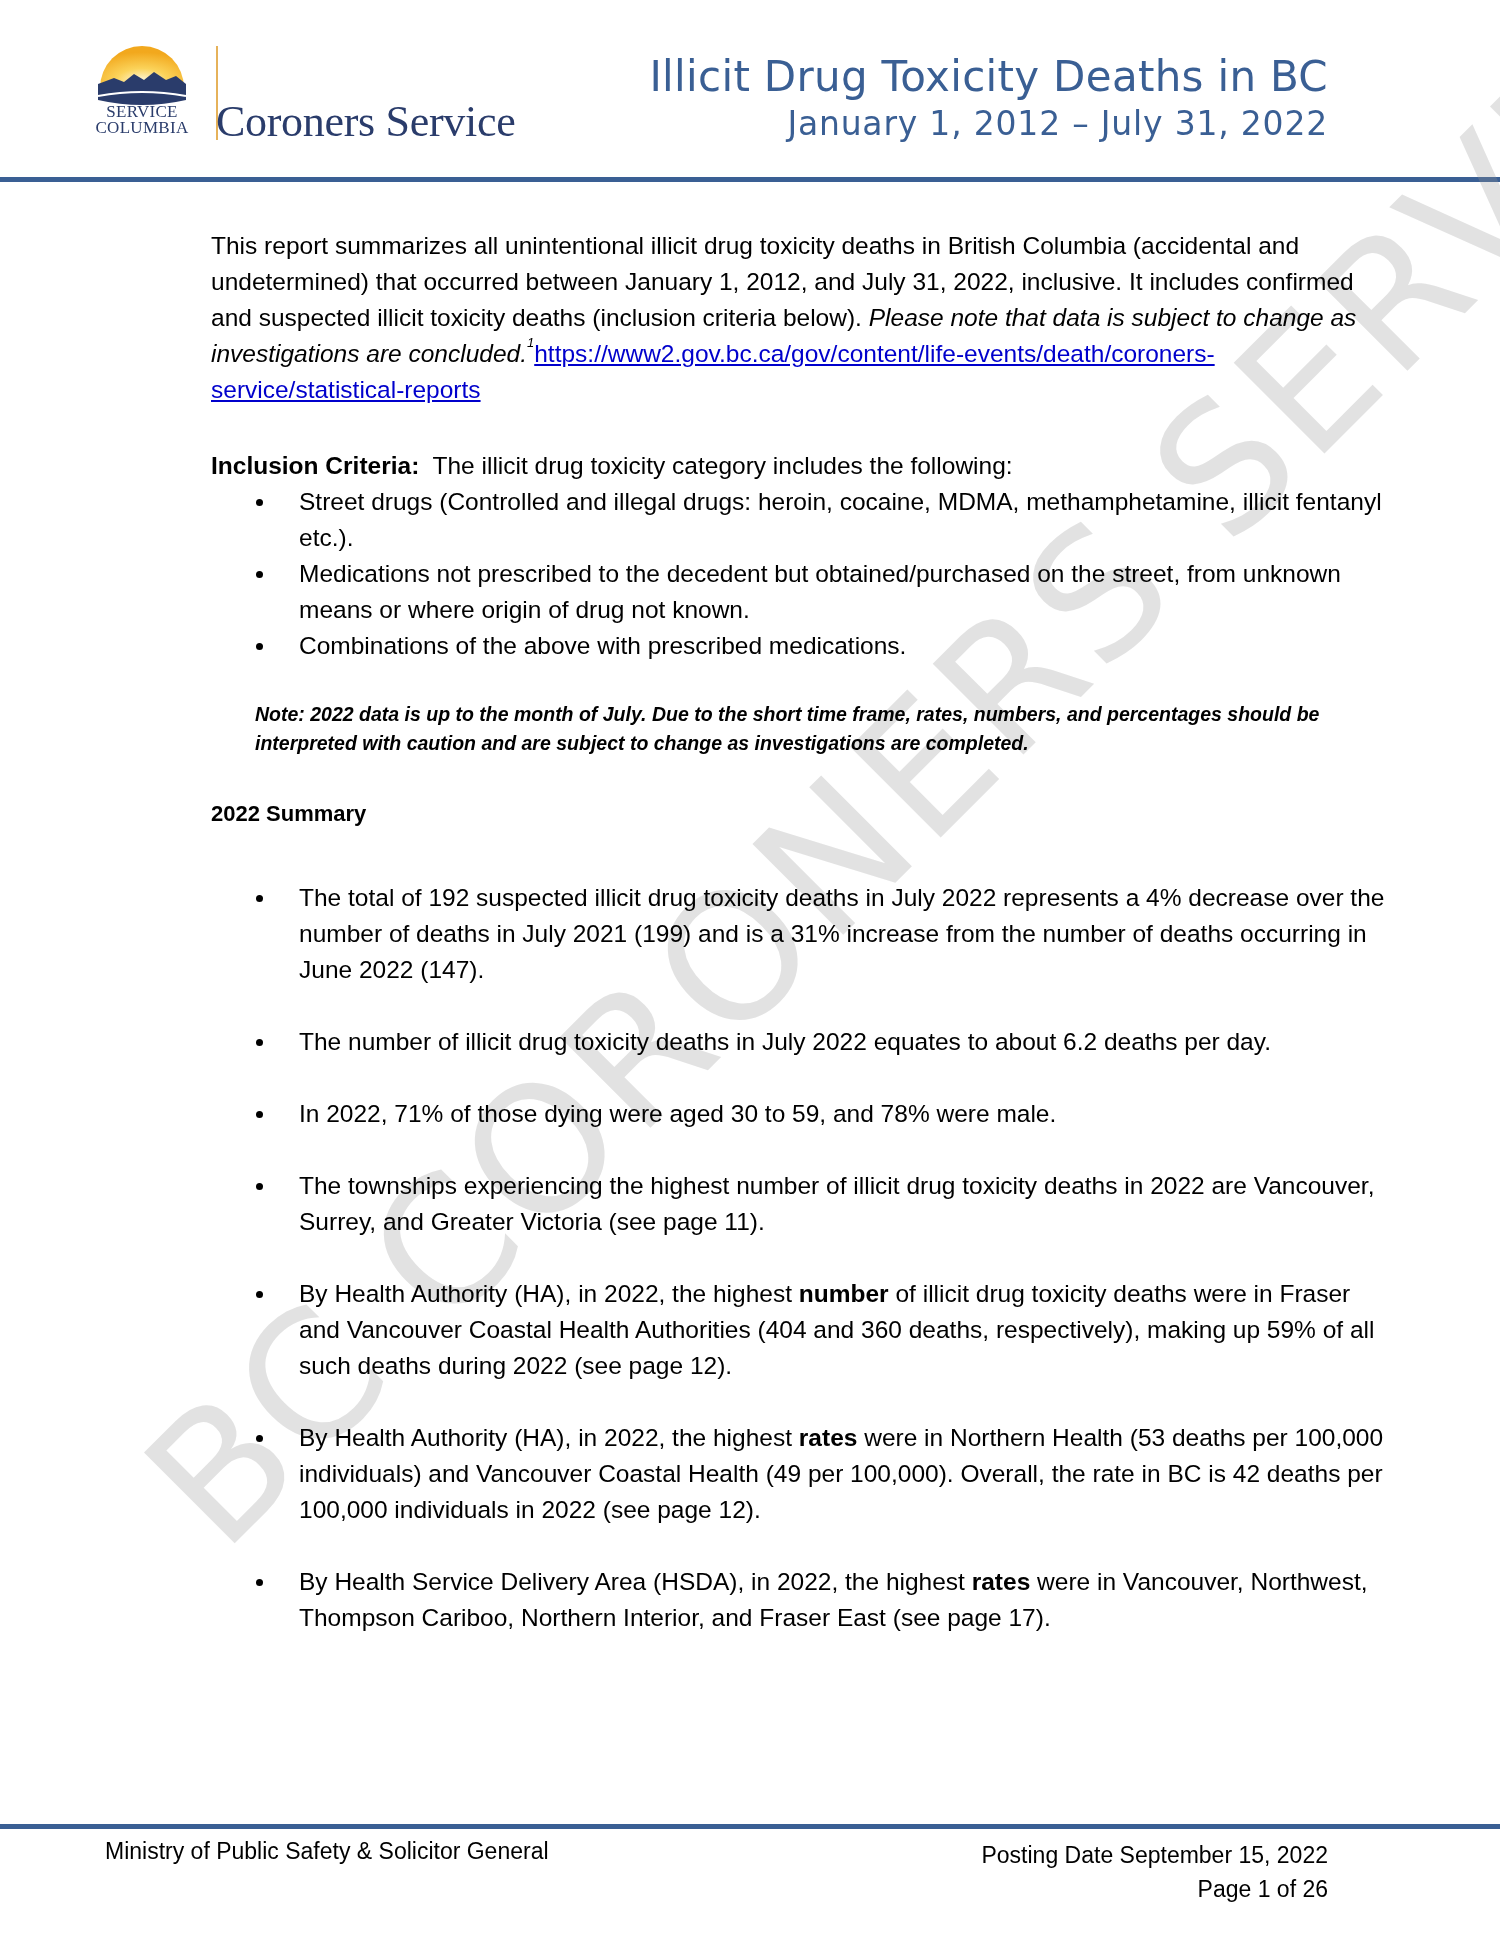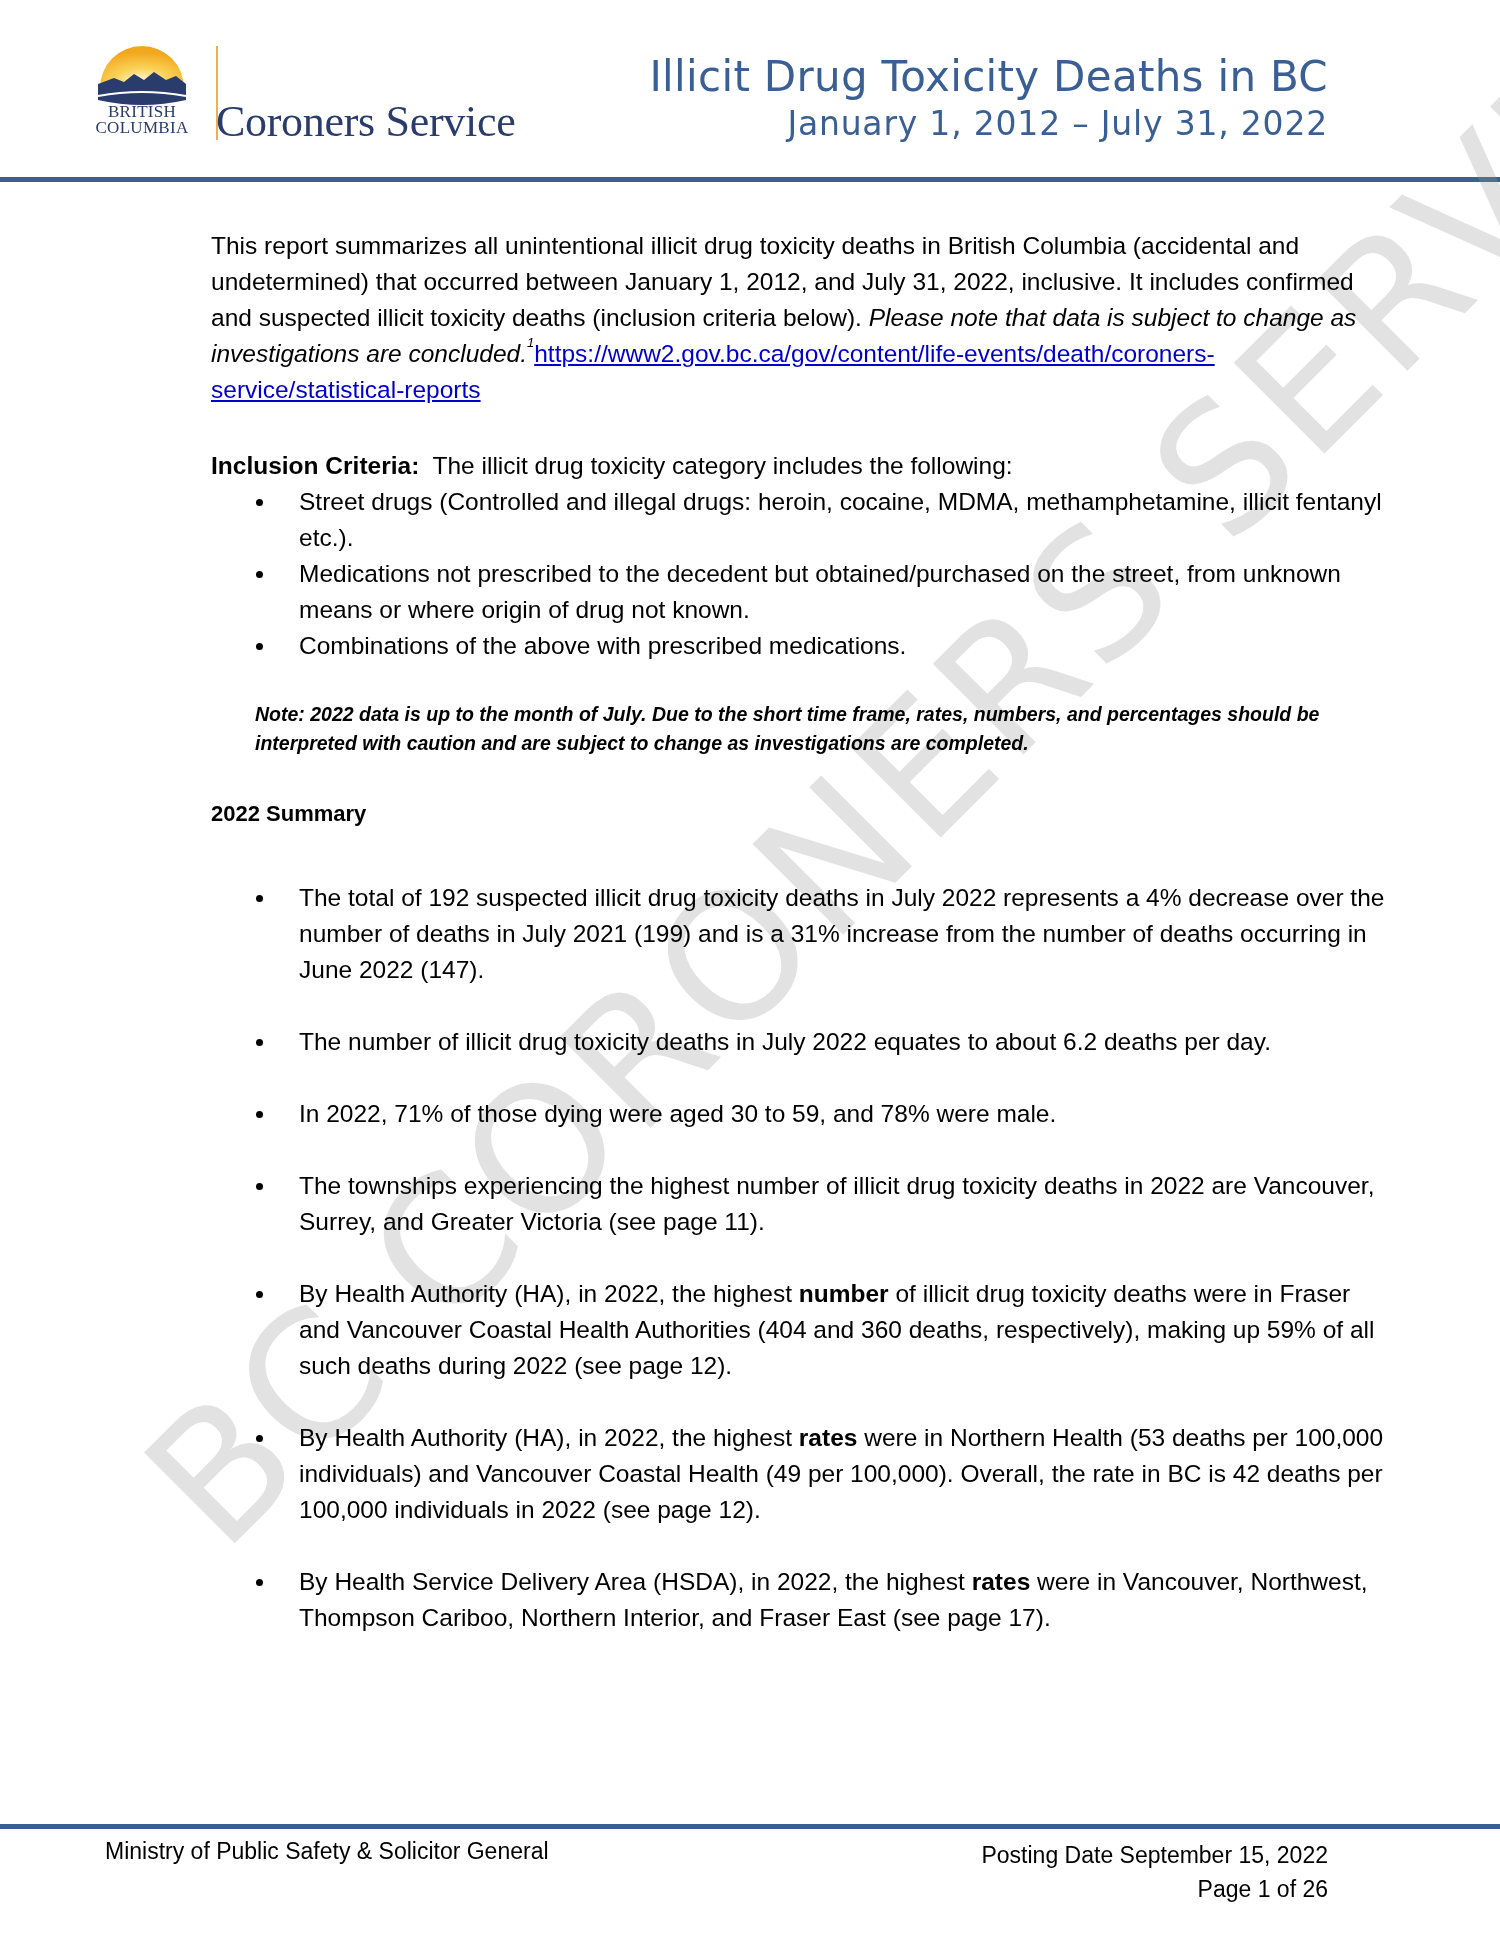--- a/index.html
+++ b/index.html
@@ -68,21 +68,21 @@
           <stop offset="0%" stop-color="#fffbe8"></stop>
           <stop offset="45%" stop-color="#fbd35a"></stop>
           <stop offset="100%" stop-color="#f2a81d"></stop>
         </radialGradient>
       </defs>
       <path d="M14 44 A42 42 0 0 1 98 44 Z" fill="url(#sun)"></path>
       <path d="M12 40 L28 34 L38 38 L48 30 L58 36 L68 28 L80 36 L90 32 L100 40 L100 56 Q56 66 12 56 Z" fill="#2a3c6b"></path>
       <path d="M12 52 Q56 44 100 52" stroke="#ffffff" stroke-width="2" fill="none"></path>
     </svg>
     <div class="logo-text">
-      <div>BRITISH</div>
+      <div>SERVICE</div>
       <div>COLUMBIA</div>
     </div>
   </div>
   <div class="logo-divider"></div>
   <div class="brand-name">Coroners Service</div>
   <div class="title-block">
     <div class="title-main">Illicit Drug Toxicity Deaths in BC</div>
     <div class="title-sub">January 1, 2012 – July 31, 2022</div>
   </div>
   <div class="rule-top"></div>

